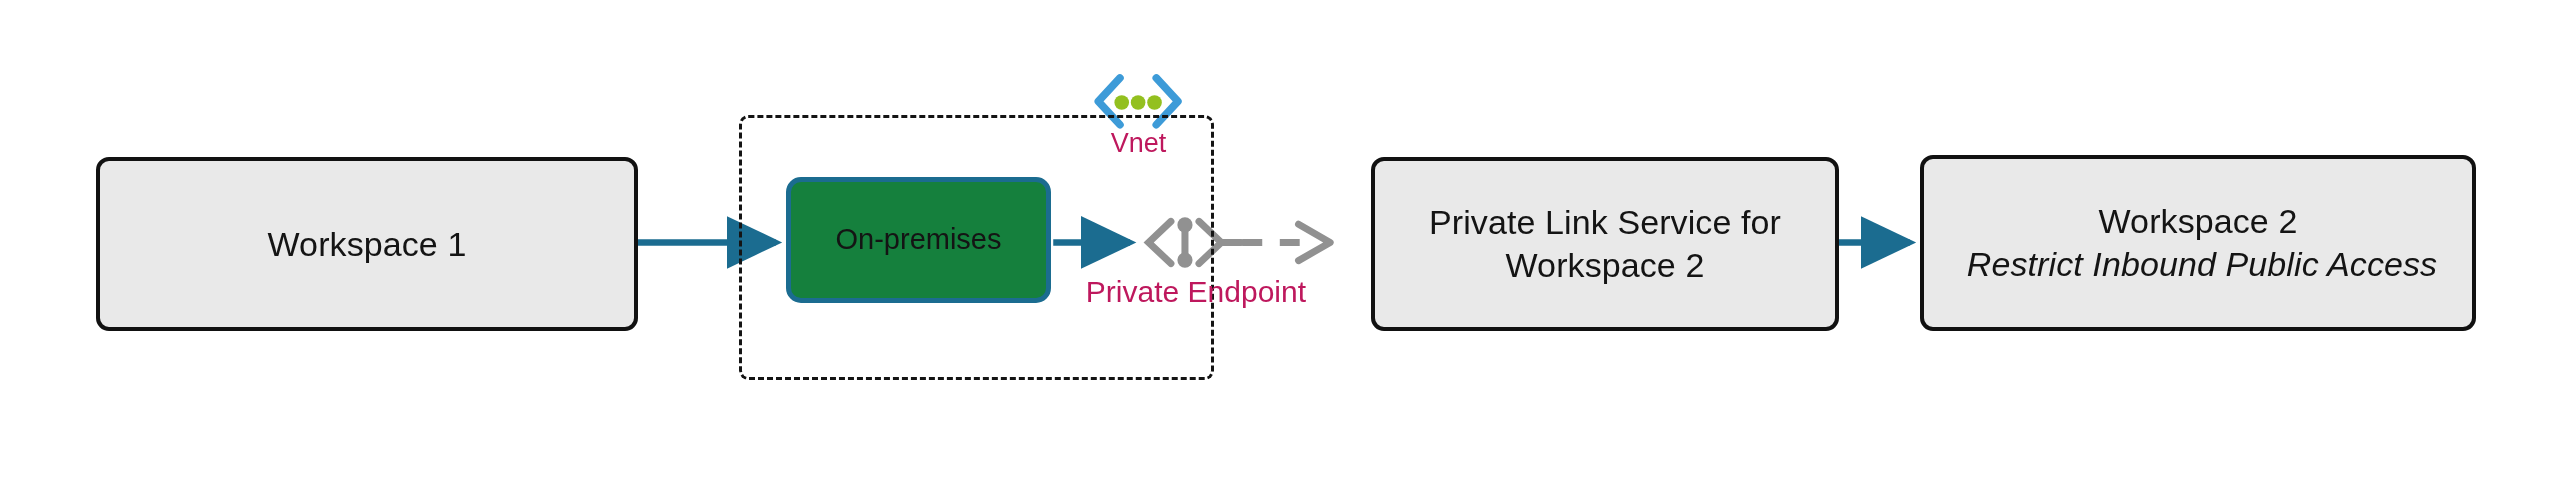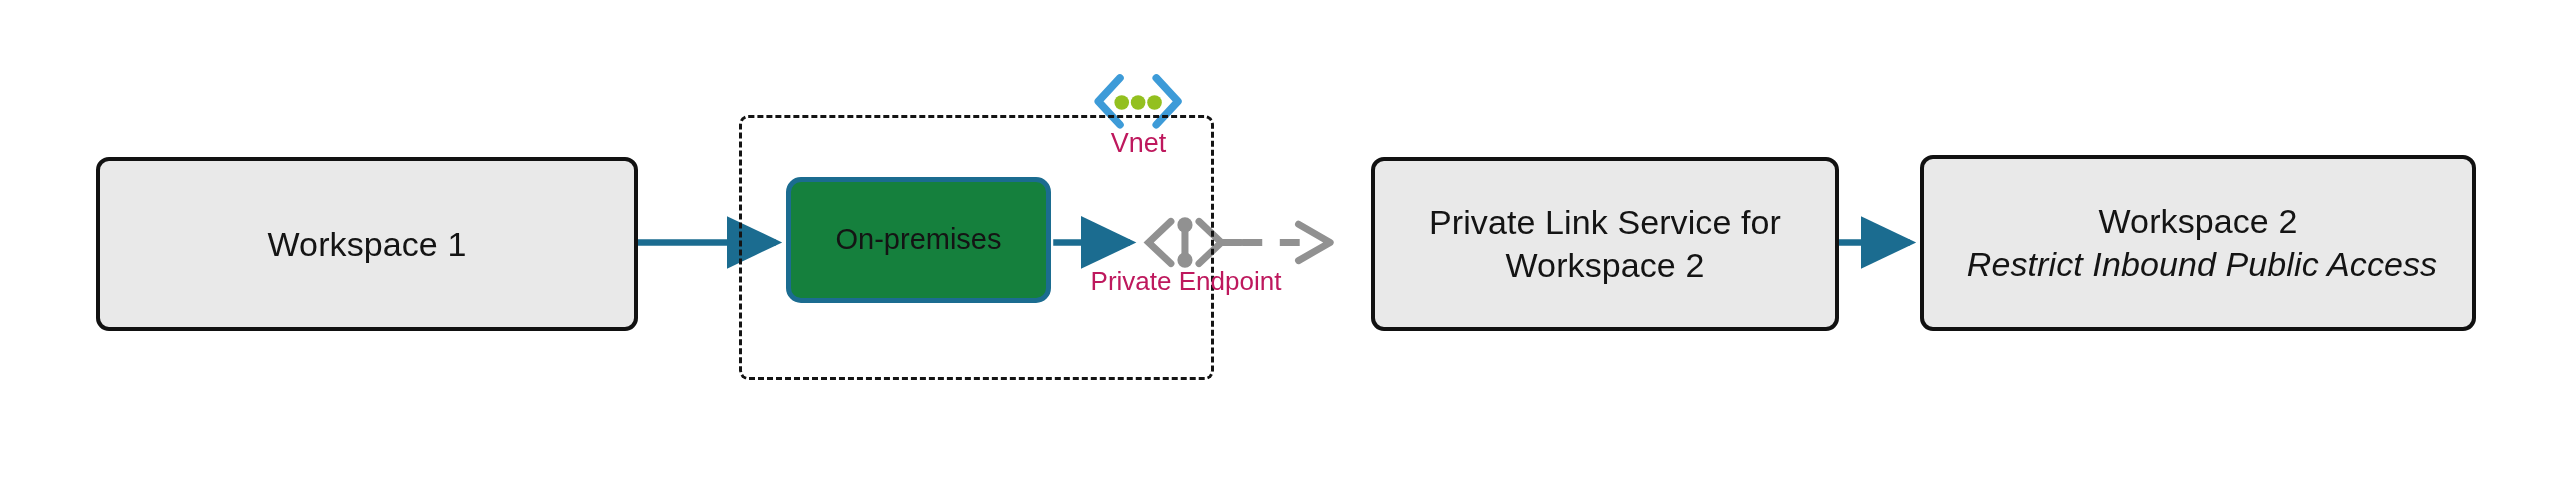--- a/index.html
+++ b/index.html
@@ -148,21 +148,21 @@
   <div class="caption" style="left:1080px; top:128px; width:117px; font-size:27px;">Vnet</div>
 
   <div class="node box-solid" style="left:69px; top:157px; width:542px; height:174px;margin-left:27px;">
     <div class="line">Workspace 1</div>
   </div>
 
   <div class="node box-teal" style="left:786px; top:177px; width:265px; height:126px;">
     <div class="line">On-premises</div>
   </div>
 
-  <div class="caption" style="left:1066px; top:266px; width:240px; font-size:26px;">Private Endpoint</div>
+  <div class="caption" style="left:1066px; top:275px; width:240px; font-size:30px;text-align:right;">Private Endpoint</div>
 
   <div class="node box-solid" style="left:1334px; top:157px; width:468px; height:174px;margin-left:37px;">
     <div class="line">Private Link Service for</div>
     <div class="line">Workspace 2</div>
   </div>
 
   <div class="node box-solid" style="left:1920px; top:155px; width:556px; height:176px;">
     <div class="line">Workspace 2</div>
     <div class="line italic">Restrict Inbound Public Access</div>
   </div>

